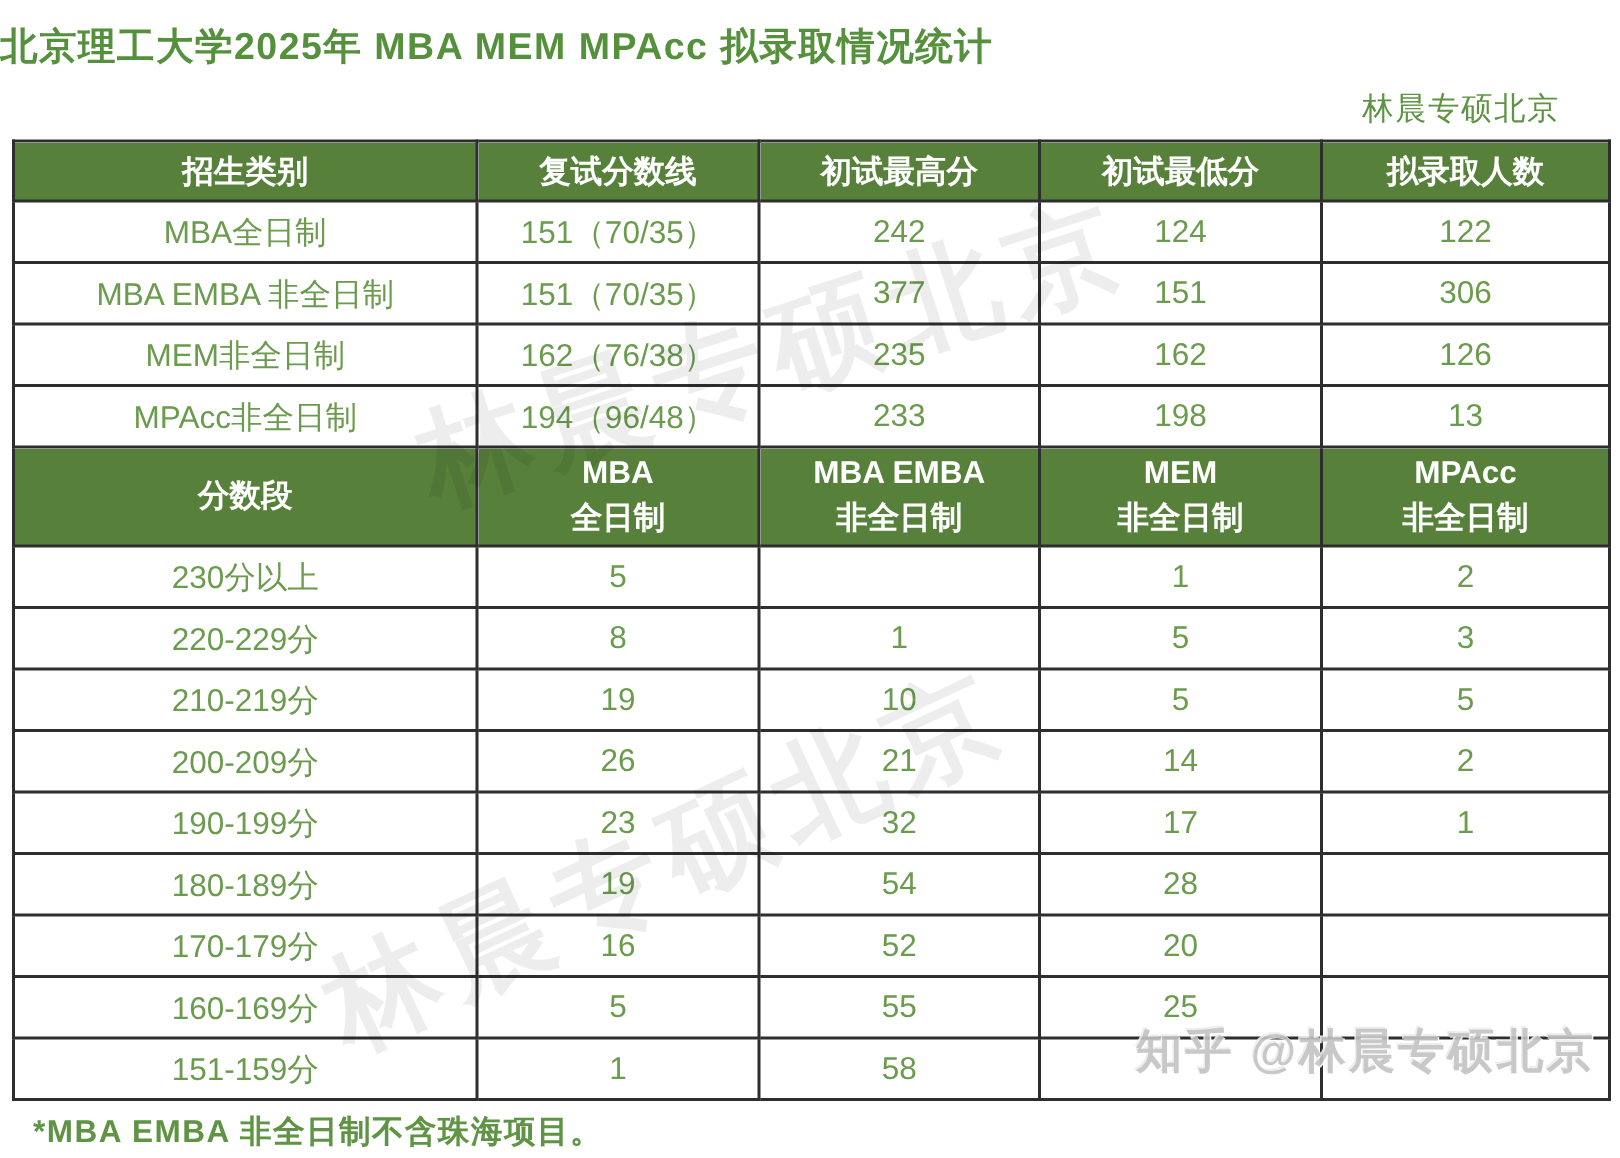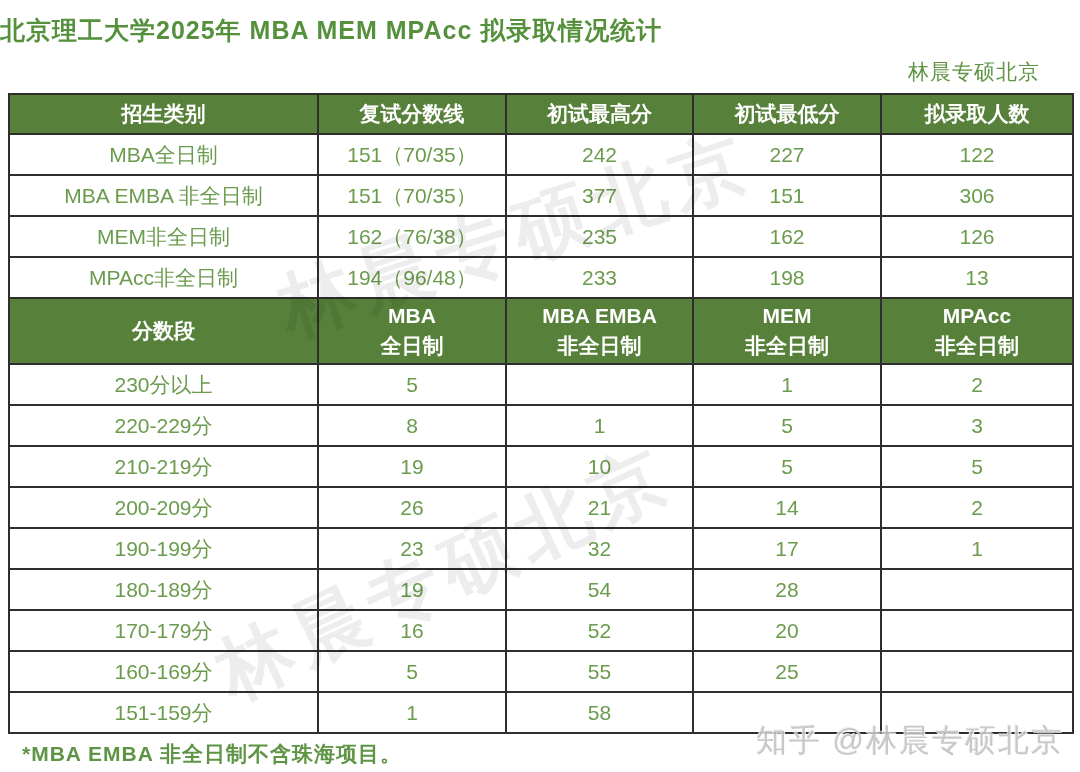--- a/index.html
+++ b/index.html
@@ -36,22 +36,22 @@
     font-size:21px;font-weight:bold;color:#5E9444;letter-spacing:1px;
   }
   .wm-diag{
     position:absolute;font-size:74px;font-weight:bold;letter-spacing:8px;
     color:#000;opacity:0.065;white-space:nowrap;pointer-events:none;
     transform-origin:left center;z-index:5;
   }
   .wm-diag.one{left:282px;top:262px;transform:rotate(-18deg);}
   .wm-diag.two{left:222px;top:628px;transform:rotate(-25deg);}
   .wm-bottom{
-    position:absolute;right:16px;top:720px;z-index:6;
-    font-size:31px;font-weight:normal;letter-spacing:2px;
+    position:absolute;right:16px;top:680px;z-index:6;
+    font-size:31px;font-weight:bold;letter-spacing:2px;
     color:#C3C3C3;opacity:0.9;
     text-shadow:1px 1px 0 #ffffff,-1px -1px 0 #ededed;
     pointer-events:none;white-space:nowrap;
   }
 </style>
 </head>
 <body>
 
 <div class="title">北京理工大学2025年 MBA MEM MPAcc 拟录取情况统计</div>
 <div class="brand">林晨专硕北京</div>
@@ -69,21 +69,21 @@
         <th>招生类别</th>
         <th>复试分数线</th>
         <th>初试最高分</th>
         <th>初试最低分</th>
         <th>拟录取人数</th>
       </tr>
       <tr class="body1">
         <td>MBA全日制</td>
         <td>151（70/35）</td>
         <td>242</td>
-        <td>227</td>
+        <td>124</td>
         <td>122</td>
       </tr>
       <tr class="body1">
         <td>MBA EMBA 非全日制</td>
         <td>151（70/35）</td>
         <td>377</td>
         <td>151</td>
         <td>306</td>
       </tr>
       <tr class="body1">

